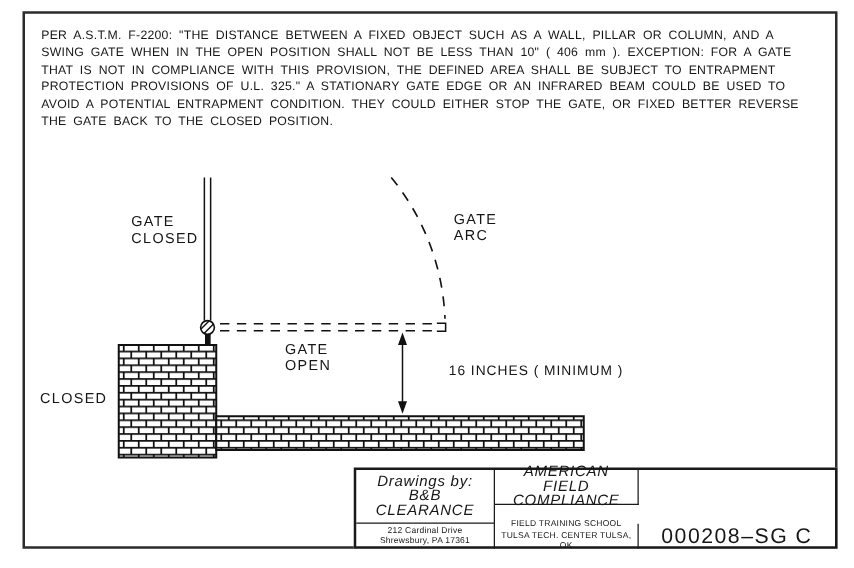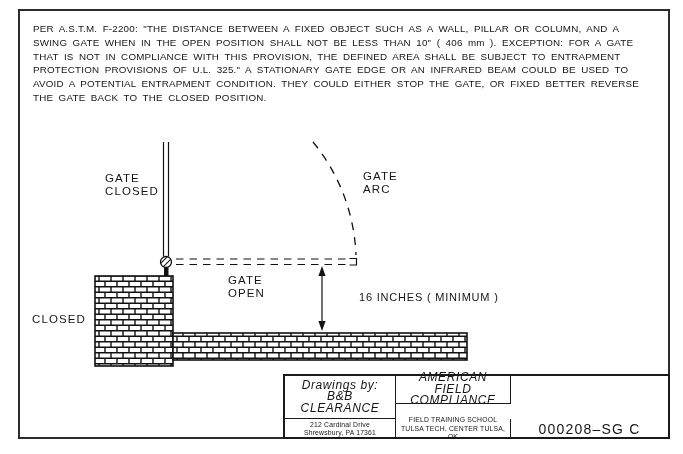--- a/index.html
+++ b/index.html
@@ -34,21 +34,21 @@
   .bdb { border-bottom:1px solid #1a1a1a; }
   .c1t { left:0;   top:0;  width:111px; height:43px; }
   .c2t { left:111px;top:0;  width:115px; height:28px; }
   .c3t { left:226px;top:0;  width:157px; height:43px; }
   .c1b { left:0;   top:43px; width:111px; height:20px; }
   .c2b { left:111px;top:43px; width:115px; height:20px; }
   .c3b { left:226px;top:43px; width:157px; height:20px; }
   .tb-italic { font-style:italic; font-size:12px; line-height:11.5px; letter-spacing:0.6px; }
   .tb-small  { font-size:6.8px; line-height:8.5px; letter-spacing:0.2px; }
   .tb-title  { font-size:13.5px; line-height:16.5px; letter-spacing:1.6px; }
-  .tb-number { font-size:14px; letter-spacing:1.2px; }
+  .tb-number { font-size:17px; letter-spacing:1.2px; }
 </style>
 </head>
 <body>
 
 <div id="stage">
 
   <div id="frame"></div>
 
   <div id="spec">
     <div class="spec-line">PER A.S.T.M. F-2200: "THE DISTANCE BETWEEN A FIXED OBJECT SUCH AS A WALL, PILLAR OR COLUMN, AND A</div>

